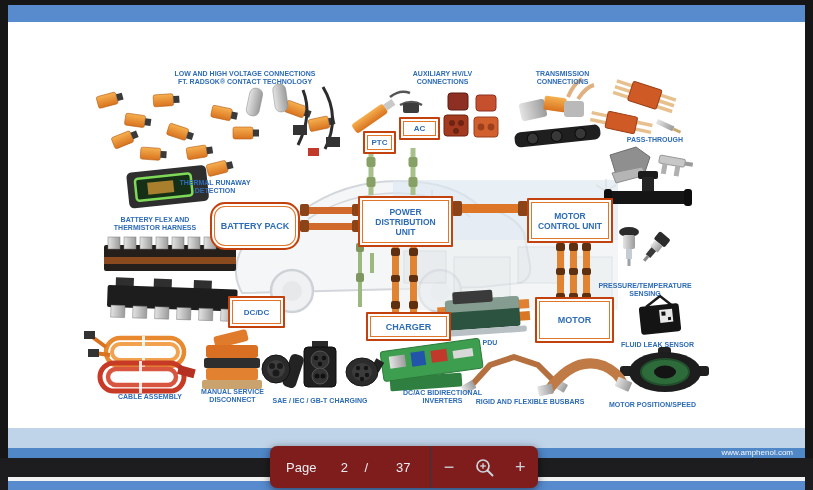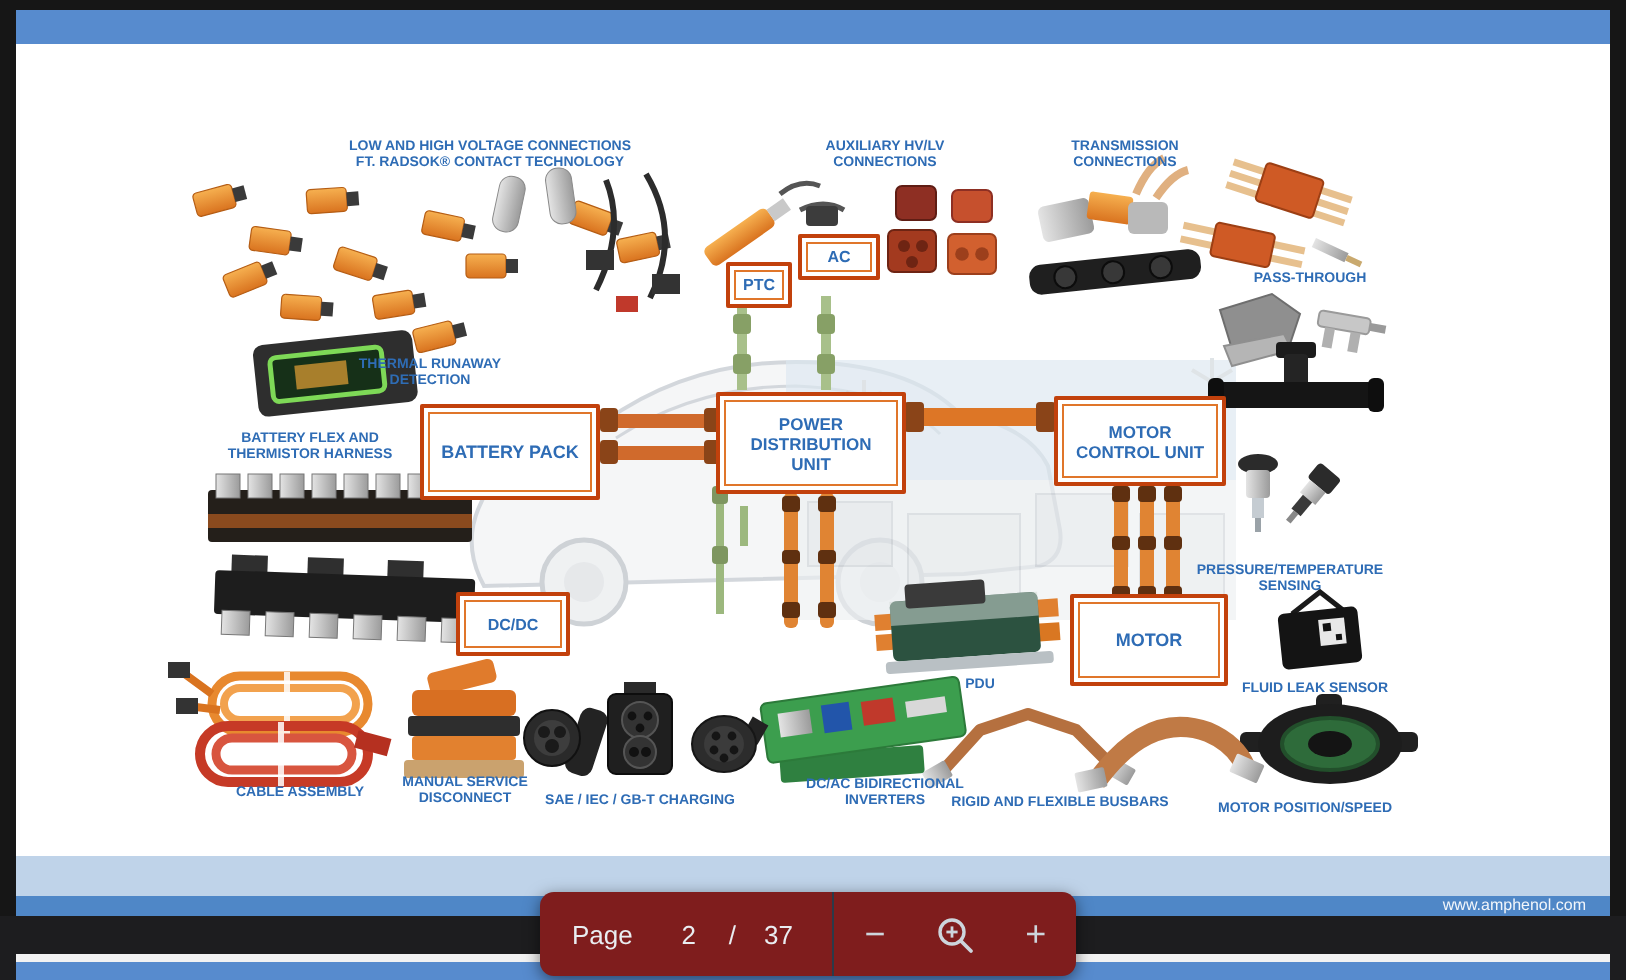--- a/index.html
+++ b/index.html
@@ -31,21 +31,21 @@
         color:#2e6cb5;font-weight:bold;white-space:pre-line;}
   #svg-illustration{position:absolute;left:0;top:0;z-index:1;}
   
   #toolbar{position:absolute;left:270px;top:446px;width:268px;height:42px;z-index:10;
     background:#7f1d1d;border-radius:7px;display:flex;align-items:center;color:#e9edf1;
     box-shadow:0 2px 8px rgba(0,0,0,.5);}
   #toolbar .tb-text{font-size:13px;}
   #tb-page-label{margin-left:16px;}
   #tb-current{margin-left:22px;min-width:12px;text-align:center;}
   #tb-sep{margin-left:14px;}
-  #tb-total{margin-left:14px;text-align:center;}
+  #tb-total{margin-left:28px;text-align:center;}
   #tb-divider{margin-left:20px;width:1px;height:42px;background:#2b3a49;}
   .tb-btn{width:43px;height:42px;display:flex;align-items:center;justify-content:center;
     color:#cdd5dc;font-size:18px;cursor:pointer;background:none;border:none;padding:0;}
 </style>
 </head>
 <body>
 
 <div id="stage">
 
   <div id="page">
@@ -405,27 +405,28 @@
 DISCONNECT</div>
     <div class="lbl" style="left:252px;top:392px;width:120px;">SAE / IEC / GB-T CHARGING</div>
     <div class="lbl" style="left:382px;top:384px;width:105px;">DC/AC BIDIRECTIONAL
 INVERTERS</div>
     <div class="lbl" style="left:457px;top:393px;width:130px;">RIGID AND FLEXIBLE BUSBARS</div>
     <div class="lbl" style="left:587px;top:396px;width:115px;">MOTOR POSITION/SPEED</div>
     <div class="lbl" style="left:462px;top:334px;width:40px;">PDU</div>
 
     <div class="obox" style="left:355px;top:126px;width:33px;height:23px;font-size:8px;">PTC</div>
     <div class="obox" style="left:391px;top:112px;width:41px;height:23px;font-size:8px;">AC</div>
-    <div class="obox" style="left:202px;top:197px;width:90px;height:48px;font-size:9px;">BATTERY PACK</div>
+    <div class="obox" style="left:202px;top:197px;width:90px;height:48px;font-size:9px;border-radius:15px;">BATTERY PACK</div>
     <div class="obox" style="left:350px;top:191px;width:95px;height:51px;font-size:8.5px;">POWER
 DISTRIBUTION
 UNIT</div>
     <div class="obox" style="left:519px;top:193px;width:86px;height:45px;font-size:8.5px;">MOTOR
 CONTROL UNIT</div>
     <div class="obox" style="left:220px;top:291px;width:57px;height:32px;font-size:8px;">DC/DC</div>
+    <div class="obox" style="left:358px;top:307px;width:85px;height:29px;font-size:9px;">CHARGER</div>
     <div class="obox" style="left:527px;top:292px;width:79px;height:46px;font-size:9px;">MOTOR</div>
 
     <div id="footer-light"></div>
     <div id="footer-bar"></div>
     <div id="footer-url">www.amphenol.com</div>
   </div>
 
   <div id="page-gap"></div>
   <div id="next-page-white"></div>
   <div id="next-page-bar"></div>

